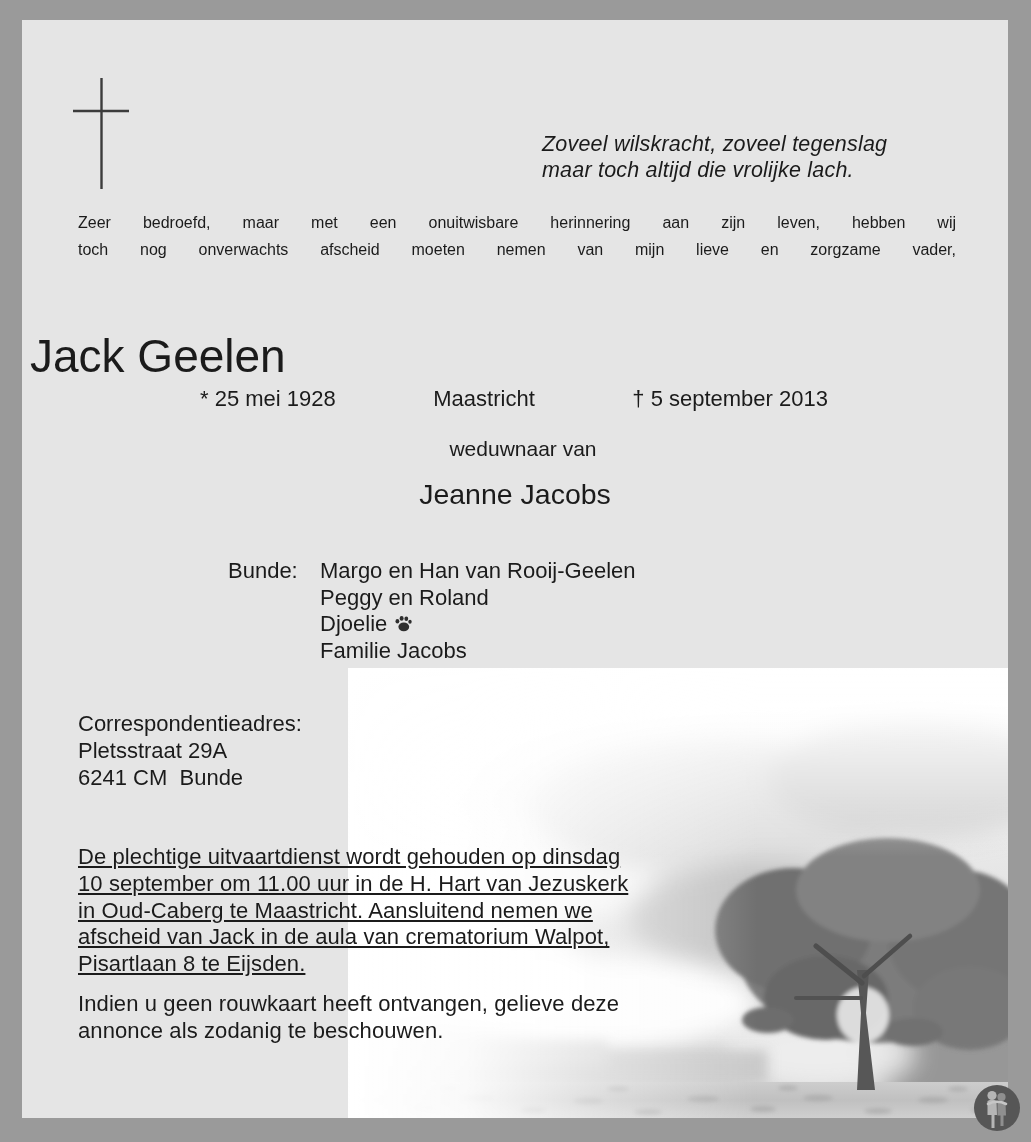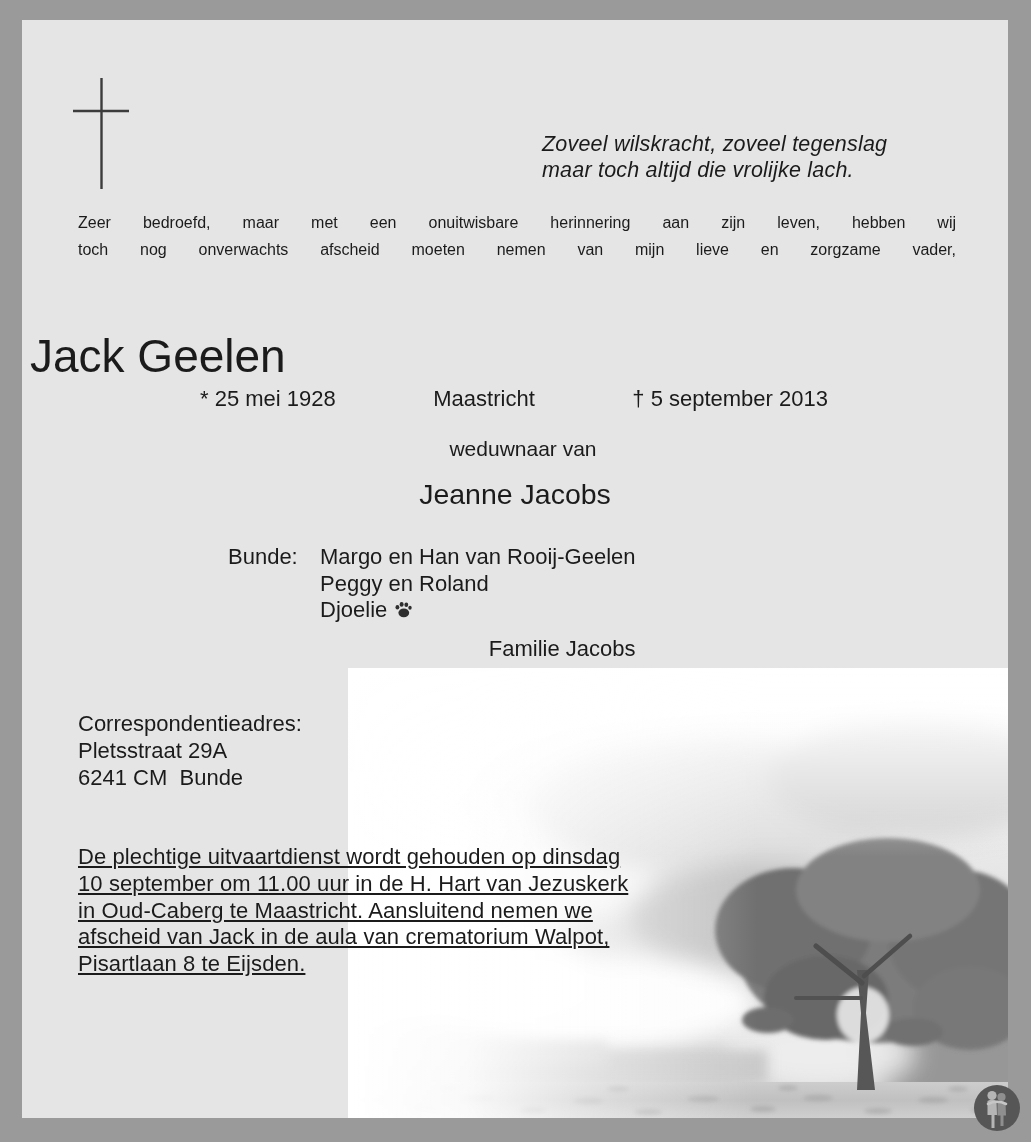--- a/index.html
+++ b/index.html
@@ -52,28 +52,28 @@
     left:8px;top:417px;width:986px;z-index:3;
     text-align:center;font-size:21px;
   }
   .spouse-name{
     left:0;top:458px;width:986px;z-index:3;
     text-align:center;font-size:28.5px;
   }
 
   
   .family{
-    left:206px;top:524px;z-index:3;
+    left:206px;top:538px;z-index:3;
     display:flex;align-items:flex-start;
     font-size:22px;line-height:26.5px;
   }
   .family .city{width:92px;flex:0 0 auto;}
   .family .members{margin:0;}
   .family .member-row{display:flex;align-items:center;gap:7px;}
-  .family .family-line{margin-top:12px;text-align:right;}
+  .family .family-line{}
   .paw{display:inline-block;transform:translateY(2px);}
 
   .address{left:56px;top:690px;z-index:3;font-size:22px;line-height:27px;}
   .service{left:56px;top:824px;z-index:3;font-size:22px;line-height:26.8px;letter-spacing:.1px;text-decoration:underline;}
   .notice{left:56px;top:971px;z-index:3;font-size:22px;line-height:26.8px;letter-spacing:.1px;}
 
   
   .photo{
     left:326px;top:648px;width:660px;height:450px;z-index:1;
   }
@@ -153,20 +153,22 @@
       <div class="pre">Pletsstraat 29A</div>
       <div class="pre">6241 CM  Bunde</div>
     </div>
 
     <div class="abs service pre">De plechtige uitvaartdienst wordt gehouden op dinsdag
 10 september om 11.00 uur in de H. Hart van Jezuskerk
 in Oud-Caberg te Maastricht. Aansluitend nemen we
 afscheid van Jack in de aula van crematorium Walpot,
 Pisartlaan 8 te Eijsden.</div>
 
+    <div class="abs notice pre">Indien u geen rouwkaart heeft ontvangen, gelieve deze
+annonce als zodanig te beschouwen.</div>
 
     <div class="abs photo">
       <svg width="660" height="450" viewBox="0 0 660 450" aria-hidden="true">
         <defs>
           <linearGradient id="sky" x1="0" y1="0" x2="0" y2="1">
             <stop offset="0" stop-color="#ffffff"></stop>
             <stop offset=".35" stop-color="#ececec"></stop>
             <stop offset=".7" stop-color="#d8d8d8"></stop>
             <stop offset="1" stop-color="#cccccc"></stop>
           </linearGradient>

